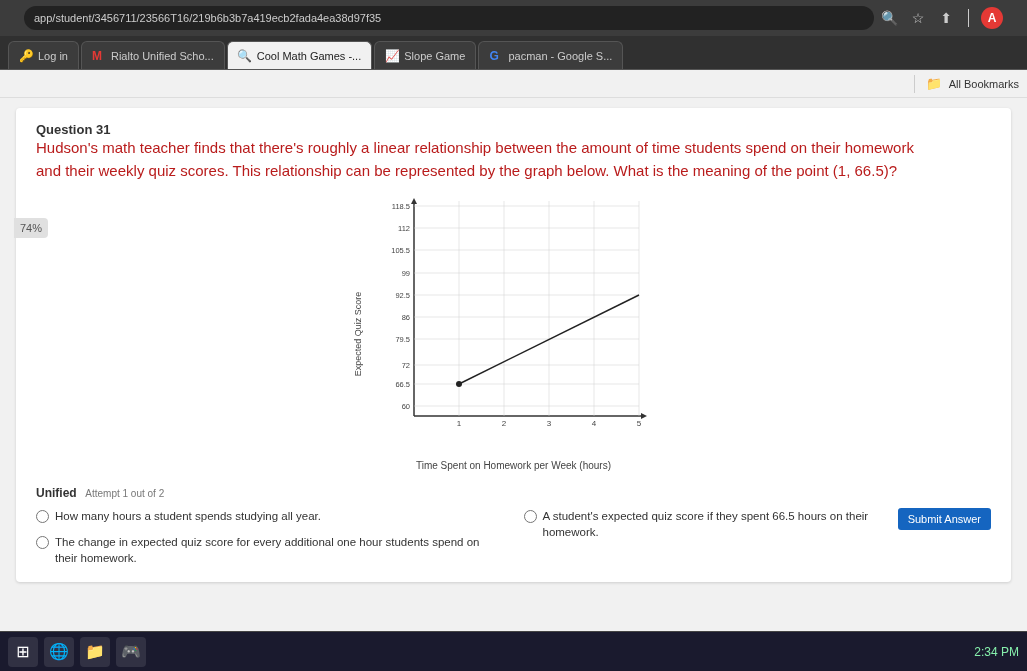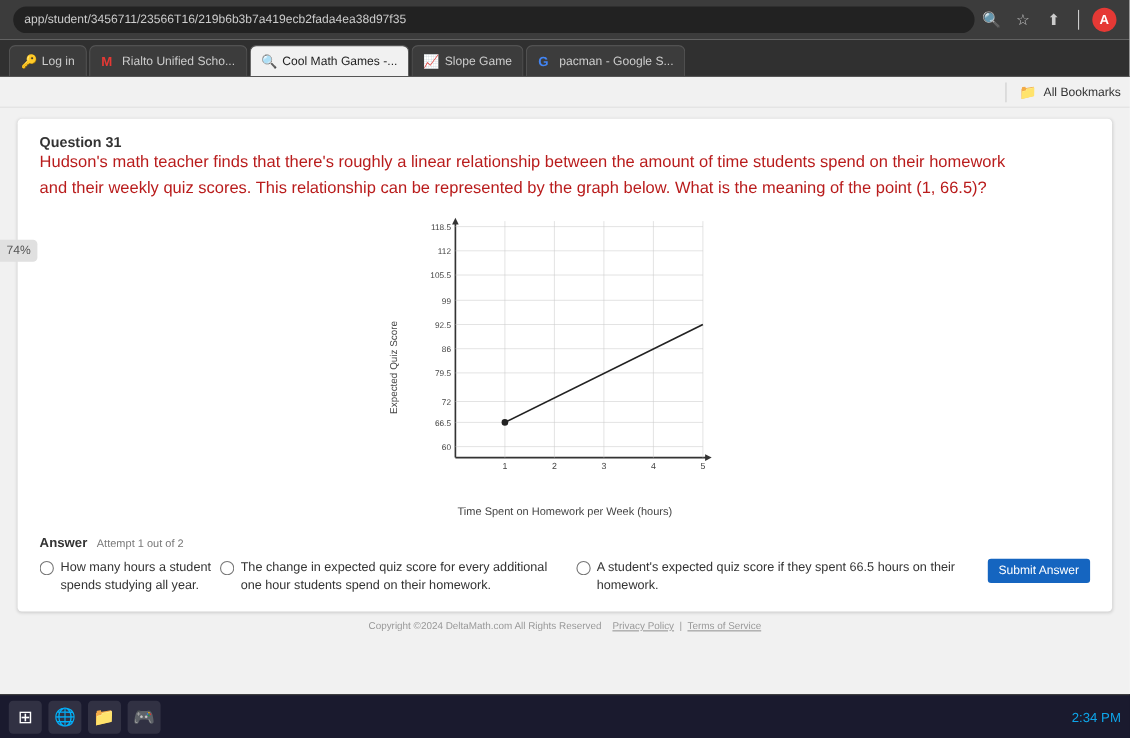--- a/index.html
+++ b/index.html
@@ -4,21 +4,21 @@
   <style>
     * { box-sizing: border-box; margin: 0; padding: 0; }
     body { font-family: Arial, sans-serif; background: #f1f1f1; font-size: 13px; overflow: hidden; }
 
     
     .browser-bar {
       background: #3c3c3c;
       height: 36px;
       display: flex;
       align-items: center;
-      padding: 0 12px;
+      padding: 0 24px;
       gap: 6px;
     }
     .url-bar {
       background: #222;
       color: #ccc;
       flex: 1;
       height: 24px;
       border-radius: 12px;
       display: flex;
       align-items: center;
@@ -104,21 +104,21 @@
 
     
     .page-content {
       background: #f1f1f1;
       min-height: 580px;
       padding: 10px 16px;
       position: relative;
     }
     .sidebar-pct {
       position: absolute;
-      left: 0; top: 120px;
+      left: 14px; top: 120px;
       font-size: 11px;
       color: #555;
       padding: 4px 6px;
       background: #e0e0e0;
       border-radius: 0 4px 4px 0;
     }
 
     .question-card {
       background: white;
       border-radius: 4px;
@@ -253,21 +253,21 @@
       height: 40px;
       background: #1a1a2e;
       display: flex;
       align-items: center;
       padding: 0 8px;
       gap: 6px;
       border-top: 1px solid #444;
     }
     .taskbar-time {
       margin-left: auto;
-      color: #0ea5e9;
+      color: #86efac;
       font-size: 12px;
     }
     .taskbar-icon {
       width: 30px; height: 30px;
       display: flex; align-items: center; justify-content: center;
       background: rgba(255,255,255,0.1);
       border-radius: 4px;
       color: white;
       font-size: 16px;
       cursor: pointer;
@@ -386,27 +386,27 @@
 
           <circle cx="85" cy="188" r="3" fill="#222"></circle>
         </svg>
 
         <div class="chart-x-label">Time Spent on Homework per Week (hours)</div>
       </div>
     </div>
 
     <div class="answer-section">
       <div>
-        <span class="answer-label">Answer</span>
+        <span class="answer-label">Unified</span>
         <span class="attempt-label">Attempt 1 out of 2</span>
       </div>
 
       <div class="answer-options">
 
-        <div style="display:flex;flex-direction:row;">
+        <div style="display:flex;flex-direction:column;gap:10px;">
           <label class="answer-option">
             <input type="radio" name="answer" style="">
             <span>How many hours a student spends studying all year.</span>
           </label>
           <label class="answer-option">
             <input type="radio" name="answer" style="">
             <span>The change in expected quiz score for every additional one hour students spend on their homework.</span>
           </label>
         </div>
 
@@ -416,27 +416,20 @@
               <input type="radio" name="answer" style="">
               <span>A student's expected quiz score if they spent 66.5 hours on their homework.</span>
             </label>
             <button class="submit-btn">Submit Answer</button>
           </div>
         </div>
       </div>
     </div>
   </div>
 
-  <div class="page-footer">
-    <span>Copyright ©2024 DeltaMath.com All Rights Reserved</span>
-    &nbsp;&nbsp;
-    <span style="cursor:pointer;text-decoration:underline;">Privacy Policy</span>
-    &nbsp;|&nbsp;
-    <span style="cursor:pointer;text-decoration:underline;">Terms of Service</span>
-  </div>
 </div>
 
 <div class="taskbar">
   <div class="taskbar-icon">⊞</div>
   <div class="taskbar-icon">🌐</div>
   <div class="taskbar-icon">📁</div>
   <div class="taskbar-icon">🎮</div>
   <div class="taskbar-time">2:34 PM</div>
 </div>
 

